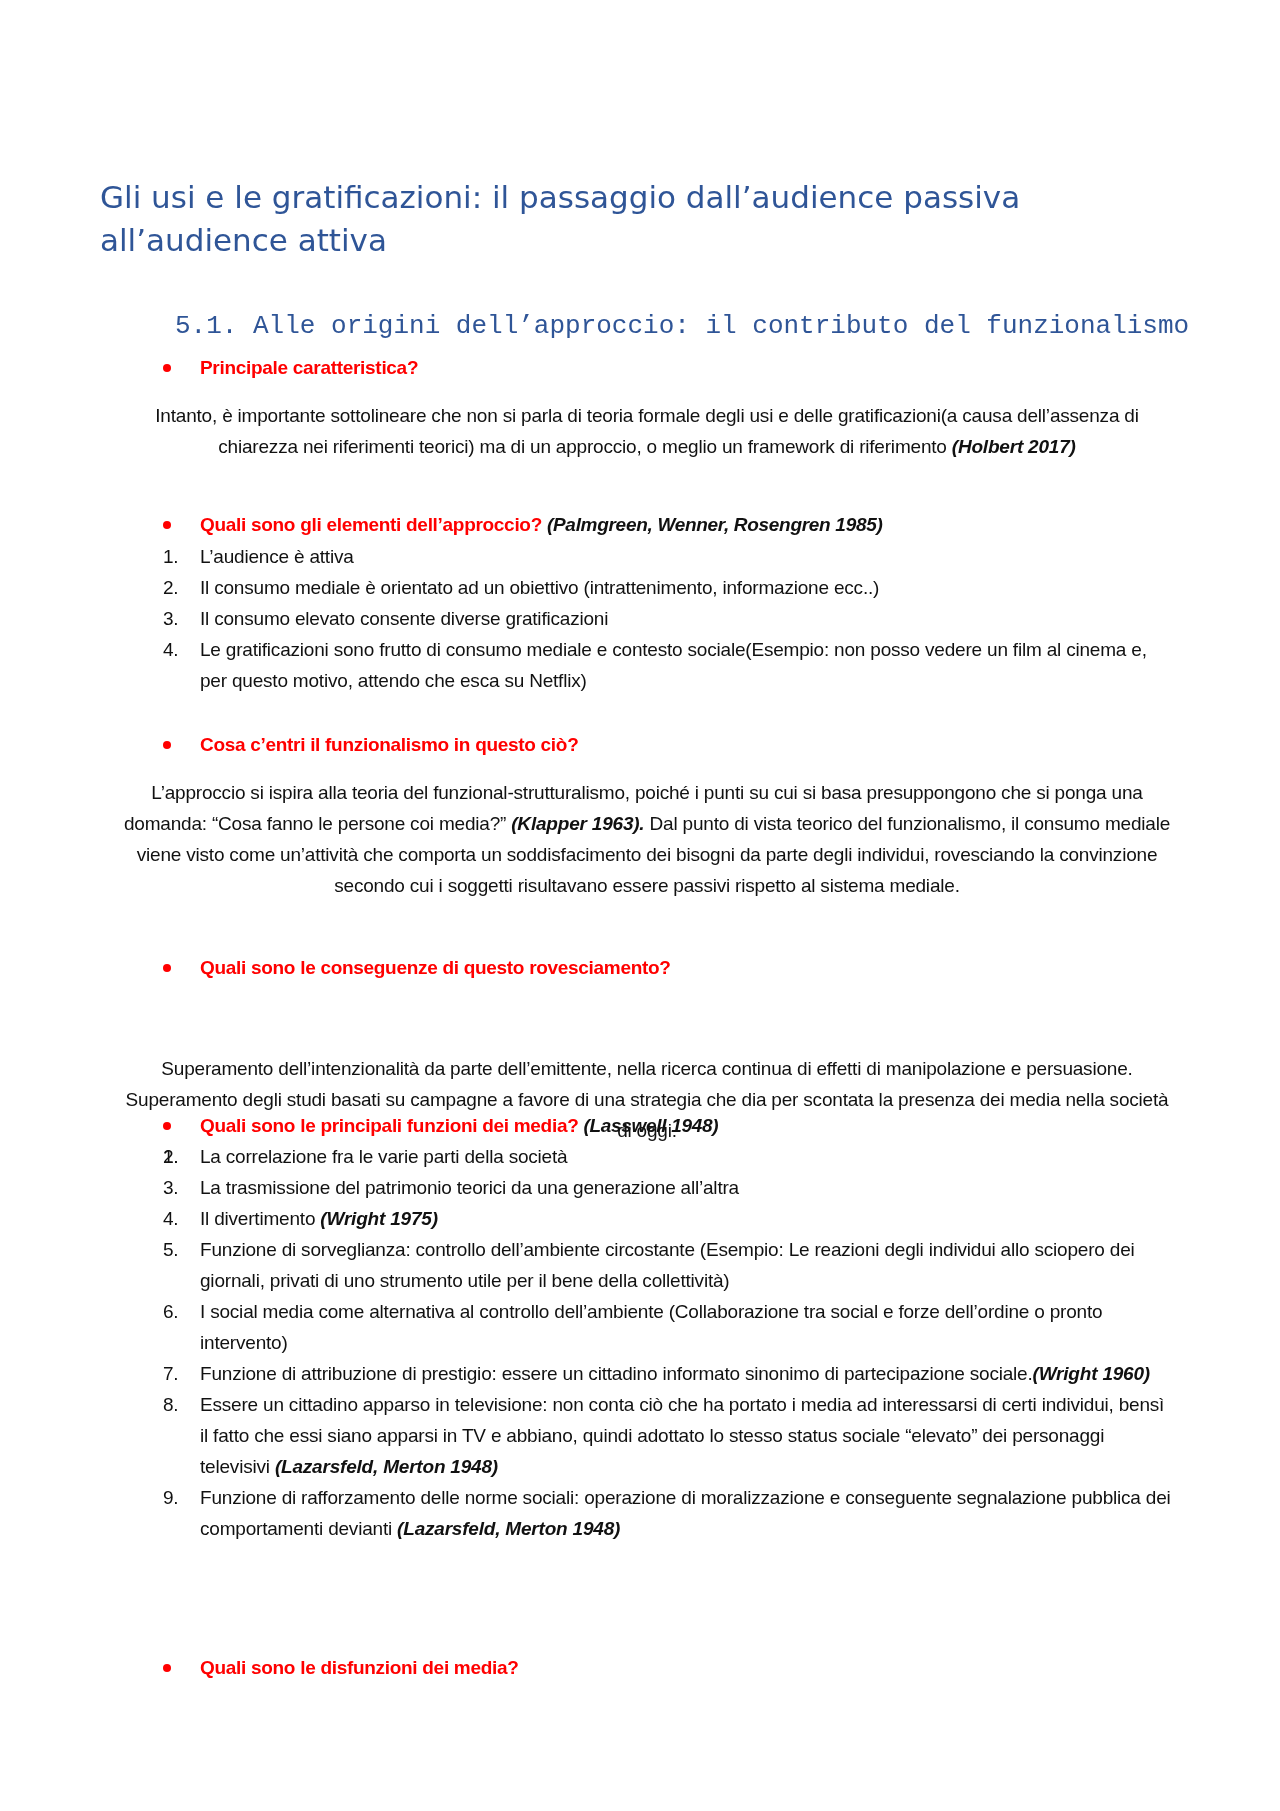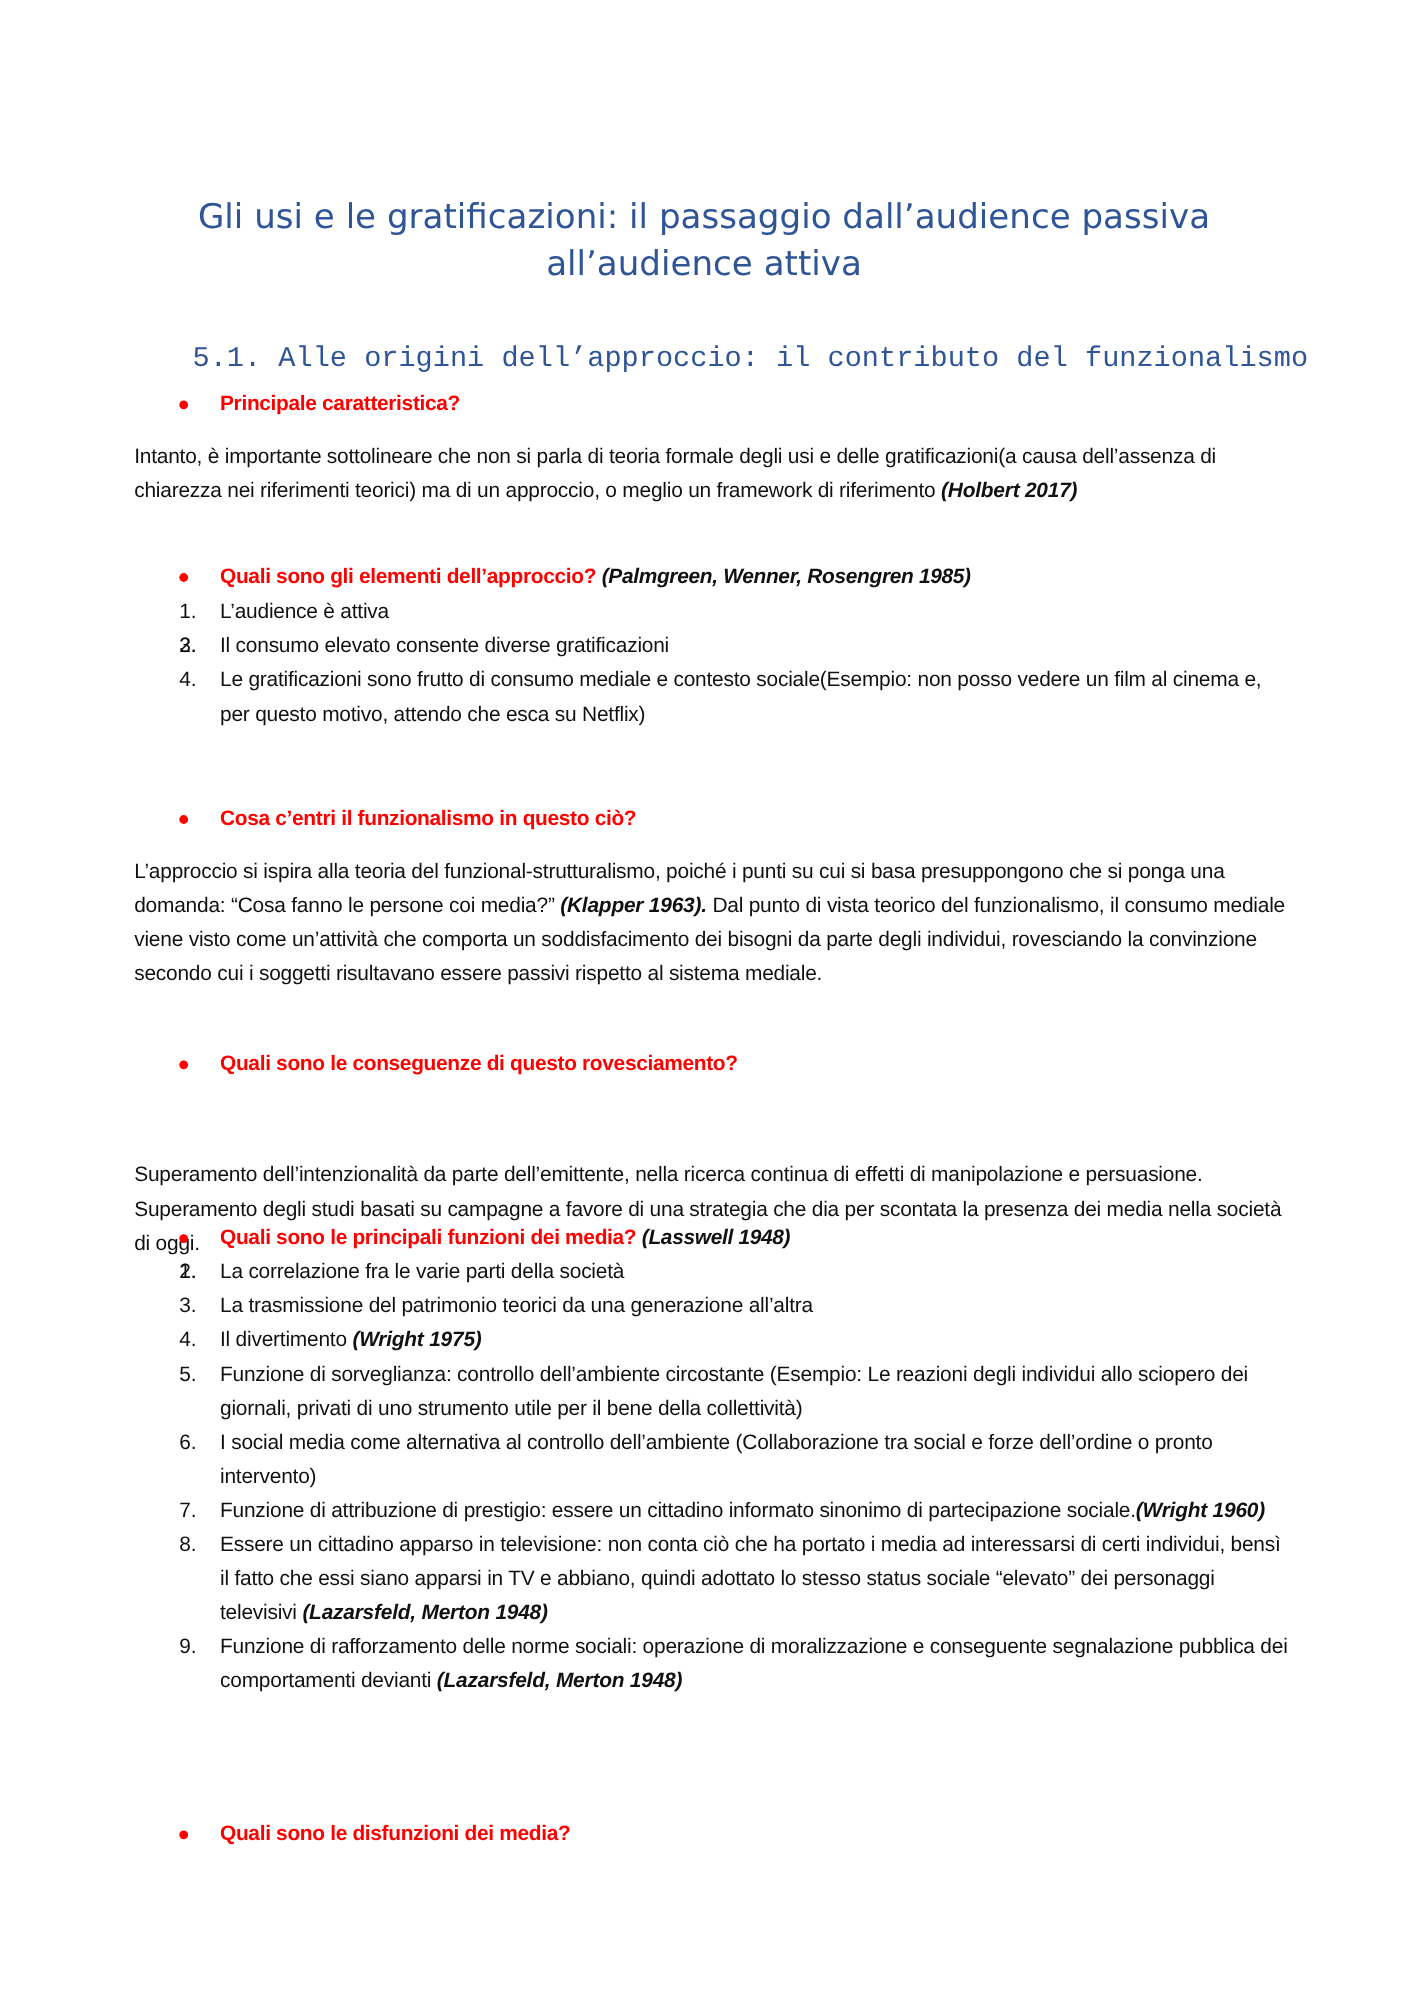--- a/index.html
+++ b/index.html
@@ -3,21 +3,21 @@
   <meta charset="utf-8">
   <style>
     html, body { margin: 0; padding: 0; background: #ffffff; }
     body { width: 1280px; height: 1811px; position: relative; overflow: hidden; }
     .page {
       position: absolute; left: 0; top: 0; width: 1280px; height: 1811px;
       background: #ffffff;
     }
     .title {
       position: absolute; left: 100px; width: 1080px; top: 176px;
-      text-align: center; color: #2f5597;
+      color: #2f5597;
       font-family: "DejaVu Sans", sans-serif; font-size: 31px; line-height: 43px;
       font-weight: normal; margin: 0;
     }
     .h2 {
       position: absolute; left: 175px; top: 310px;
       color: #2f5597; font-family: Liberation Mono, monospace;
       font-size: 26px; line-height: 32px; font-weight: normal; margin: 0;
       white-space: nowrap;
     }
     .body-text {
@@ -29,21 +29,21 @@
       font-family: "Liberation Sans", sans-serif; font-size: 19px; line-height: 28px;
       white-space: nowrap;
     }
     .q .dot {
       position: absolute; left: 0; top: 10px; width: 8px; height: 8px;
       border-radius: 50%; background: #ff0000;
     }
     .q .qtext { position: absolute; left: 37px; top: 0; color: #ff0000; font-weight: bold; letter-spacing: -0.3px; }
     .q .cite { font-style: italic; font-weight: bold; color: #111; }
     .para {
-      position: absolute; left: 122px; width: 1050px; line-height: 31px;
+      position: absolute; left: 122px; width: 1050px; line-height: 31px; text-align: center;
     }
     .ol {
       position: absolute; left: 163px; width: 1010px; margin: 0; padding: 0; list-style: none;
     }
     .ol li {
       position: relative; padding-left: 37px; line-height: 31px;
     }
     .ol li .num { position: absolute; left: 0; top: 0; }
     .cite { font-style: italic; font-weight: bold; }
     .ital { }
@@ -64,21 +64,21 @@
 
   <p class="para body-text" style="top:400px;margin:0;"><span>Intanto, è importante sottolineare che non si parla di teoria formale degli usi e delle gratificazioni(a causa dell’assenza di chiarezza nei riferimenti teorici) ma di un approccio, o meglio un framework di riferimento </span><span class="cite">(Holbert 2017)</span></p>
 
   <div class="q" style="top:511px;">
     <span class="dot"></span>
     <span class="qtext"><span>Quali sono gli elementi dell’approccio?</span> <span class="cite">(Palmgreen, Wenner, Rosengren 1985)</span></span>
   </div>
 
   <ol class="ol body-text" style="top:541px;">
     <li><span class="num">1.</span><span>L’audience è attiva</span></li>
-    <li><span class="num">2.</span></li>
+    <li><span class="num">2.</span><span>Il consumo mediale è orientato ad un obiettivo (intrattenimento, informazione ecc..)</span></li>
     <li><span class="num">3.</span><span>Il consumo elevato consente diverse gratificazioni</span></li>
     <li><span class="num">4.</span><span>Le gratificazioni sono frutto di consumo mediale e contesto sociale(Esempio: non posso vedere un film al cinema e, per questo motivo, attendo che esca su Netflix)</span></li>
   </ol>
 
   <div class="q" style="top:731px;">
     <span class="dot"></span>
     <span class="qtext">Cosa c’entri il funzionalismo in questo ciò?</span>
   </div>
 
   <p class="para body-text" style="top:777px;margin:0;"><span>L’approccio si ispira alla teoria del funzional-strutturalismo, poiché i punti su cui si basa presuppongono che si ponga una domanda: </span><span class="ital">“Cosa fanno le persone coi media?”</span> <span class="cite">(Klapper 1963).</span><span> Dal punto di vista teorico del funzionalismo, il consumo mediale viene visto come un’attività che comporta un soddisfacimento dei bisogni da parte degli individui, rovesciando la convinzione secondo cui i soggetti risultavano essere passivi rispetto al sistema mediale.</span></p>

